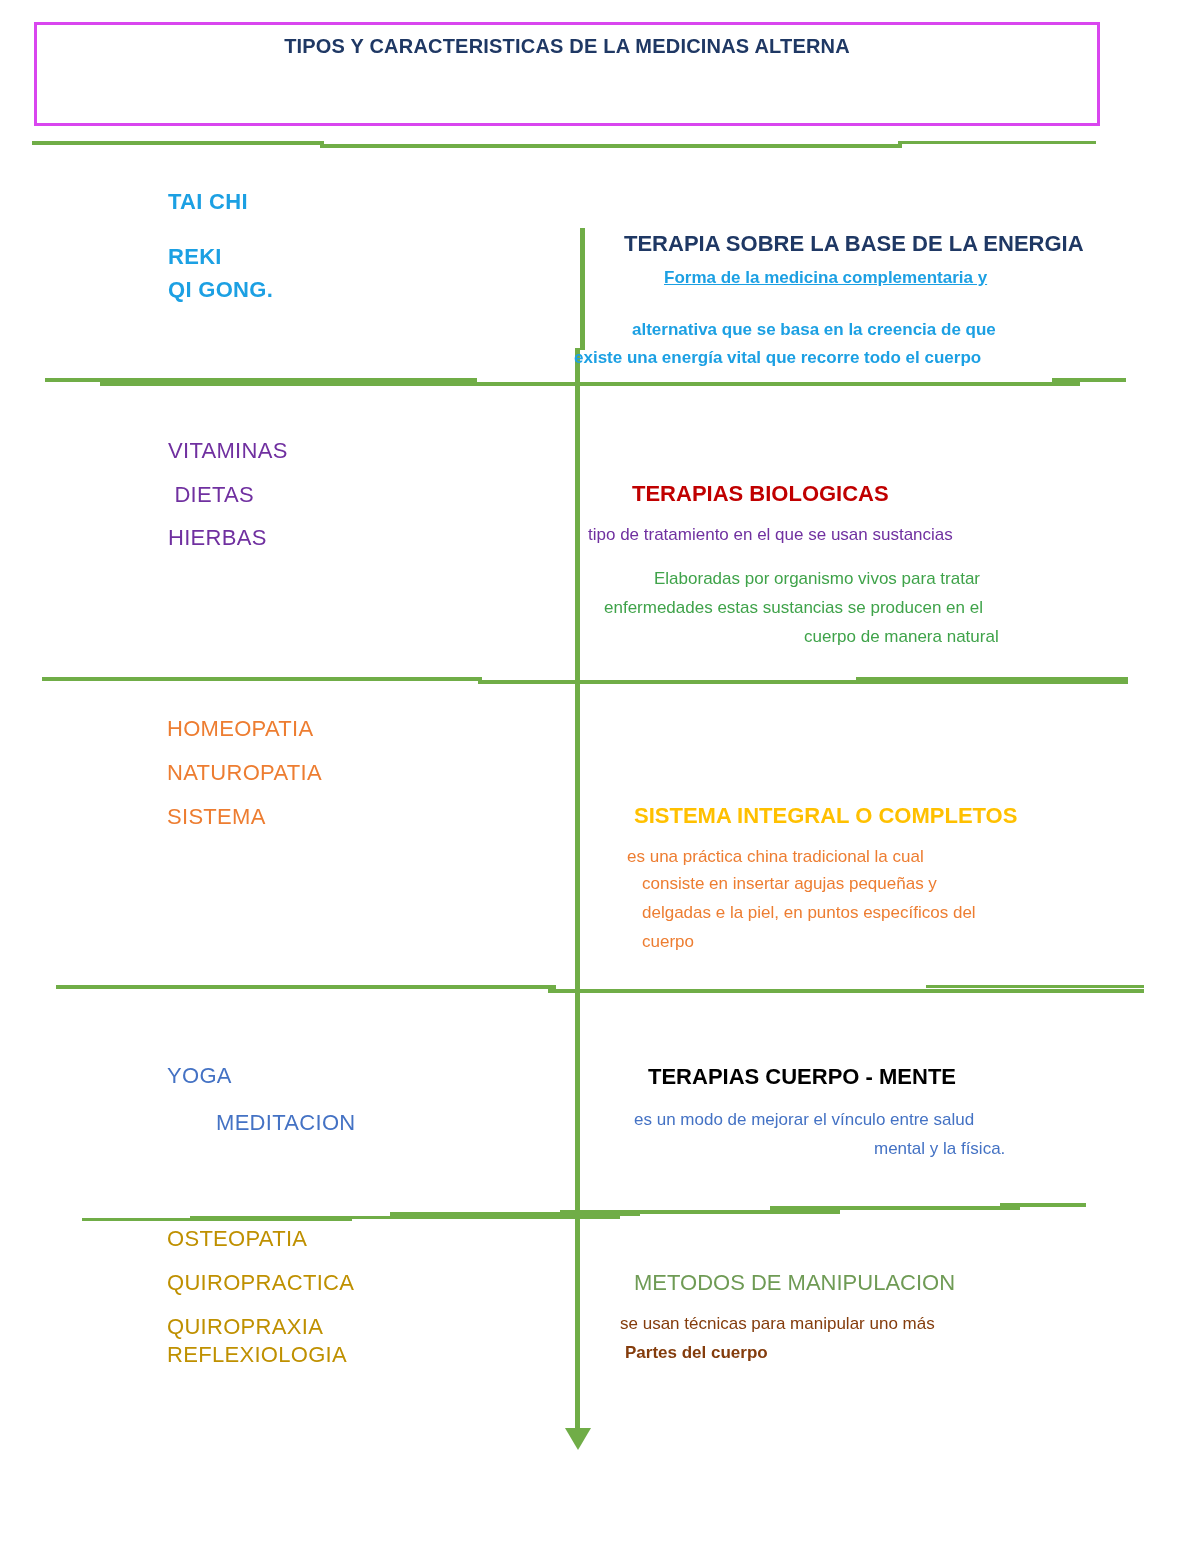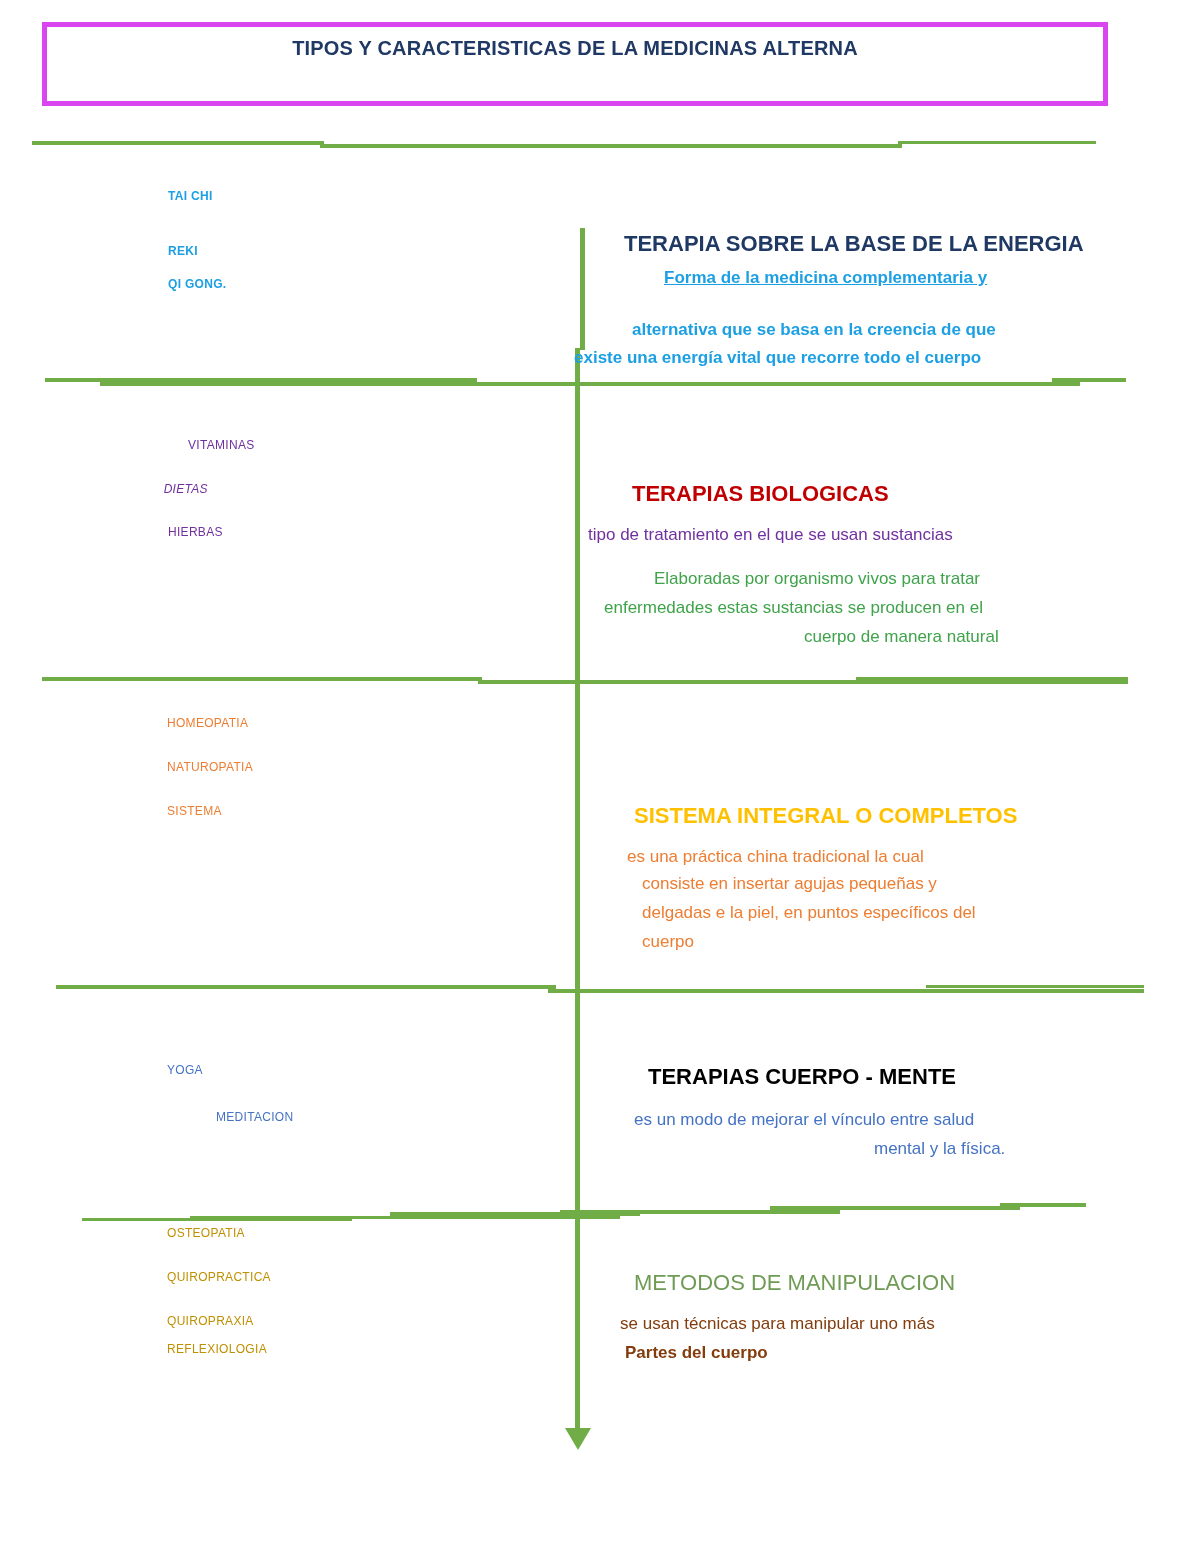--- a/index.html
+++ b/index.html
@@ -14,25 +14,25 @@
     position: relative;
     width: 1200px;
     height: 1553px;
     background: #ffffff;
     overflow: hidden;
   }
 
   
   .title-box {
     position: absolute;
-    left: 42px;
+    left: 34px;
     top: 22px;
     width: 1066px;
-    height: 84px;
-    border: 5px solid #d946ef;
+    height: 104px;
+    border: 3px solid #d946ef;
     box-sizing: border-box;
   }
   .title-text {
     position: absolute;
     left: 0;
     top: 10px;
     width: 100%;
     text-align: center;
     font-size: 20px;
     font-weight: bold;
@@ -61,21 +61,21 @@
     border-right: 13px solid transparent;
     border-top: 22px solid #70AD47;
   }
 
   
   .txt {
     position: absolute;
     white-space: pre;
   }
   .leftcol {
-    font-size: 12px;
+    font-size: 22px;
     letter-spacing: 0.3px;
   }
   .heading {
     font-weight: bold;
     font-size: 22px;
   }
   .bodyline {
     font-size: 17px;
   }
   .bold {
@@ -119,22 +119,22 @@
 
   <div class="txt heading c-navy" style="left:624px; top:231px;">TERAPIA SOBRE LA BASE DE LA ENERGIA</div>
   <div class="txt bodyline bold c-cyan" style="left:664px; top:268px;text-decoration:underline;">Forma de la medicina complementaria y</div>
   <div class="txt bodyline bold c-cyan" style="left:632px; top:320px;">alternativa que se basa en la creencia de que</div>
   <div class="txt bodyline bold c-cyan" style="left:574px; top:348px;">existe una energía vital que recorre todo el cuerpo</div>
 
   <div class="hseg" style="left:45px;  top:378px; width:432px;"></div>
   <div class="hseg" style="left:100px; top:382px; width:980px;"></div>
   <div class="hseg" style="left:1052px; top:378px; width:74px;"></div>
 
-  <div class="txt leftcol c-purple" style="left:168px; top:438px;margin-left:20px;">VITAMINAS</div>
-  <div class="txt leftcol c-purple" style="left:160px; top:482px;font-style:italic;"> DIETAS</div>
+  <div class="txt leftcol c-purple" style="left:168px; top:438px;">VITAMINAS</div>
+  <div class="txt leftcol c-purple" style="left:168px; top:482px;"> DIETAS</div>
   <div class="txt leftcol c-purple" style="left:168px; top:525px;">HIERBAS</div>
 
   <div class="txt heading c-red" style="left:632px; top:481px;">TERAPIAS BIOLOGICAS</div>
   <div class="txt bodyline c-purple" style="left:588px; top:525px;">tipo de tratamiento en el que se usan sustancias</div>
   <div class="txt bodyline c-green" style="left:654px; top:569px;">Elaboradas por organismo vivos para tratar</div>
   <div class="txt bodyline c-green" style="left:604px; top:598px;">enfermedades estas sustancias se producen en el</div>
   <div class="txt bodyline c-green" style="left:804px; top:627px;">cuerpo de manera natural</div>
 
   <div class="hseg" style="left:42px;  top:677px; width:440px;"></div>
   <div class="hseg" style="left:478px; top:680px; width:650px;"></div>

